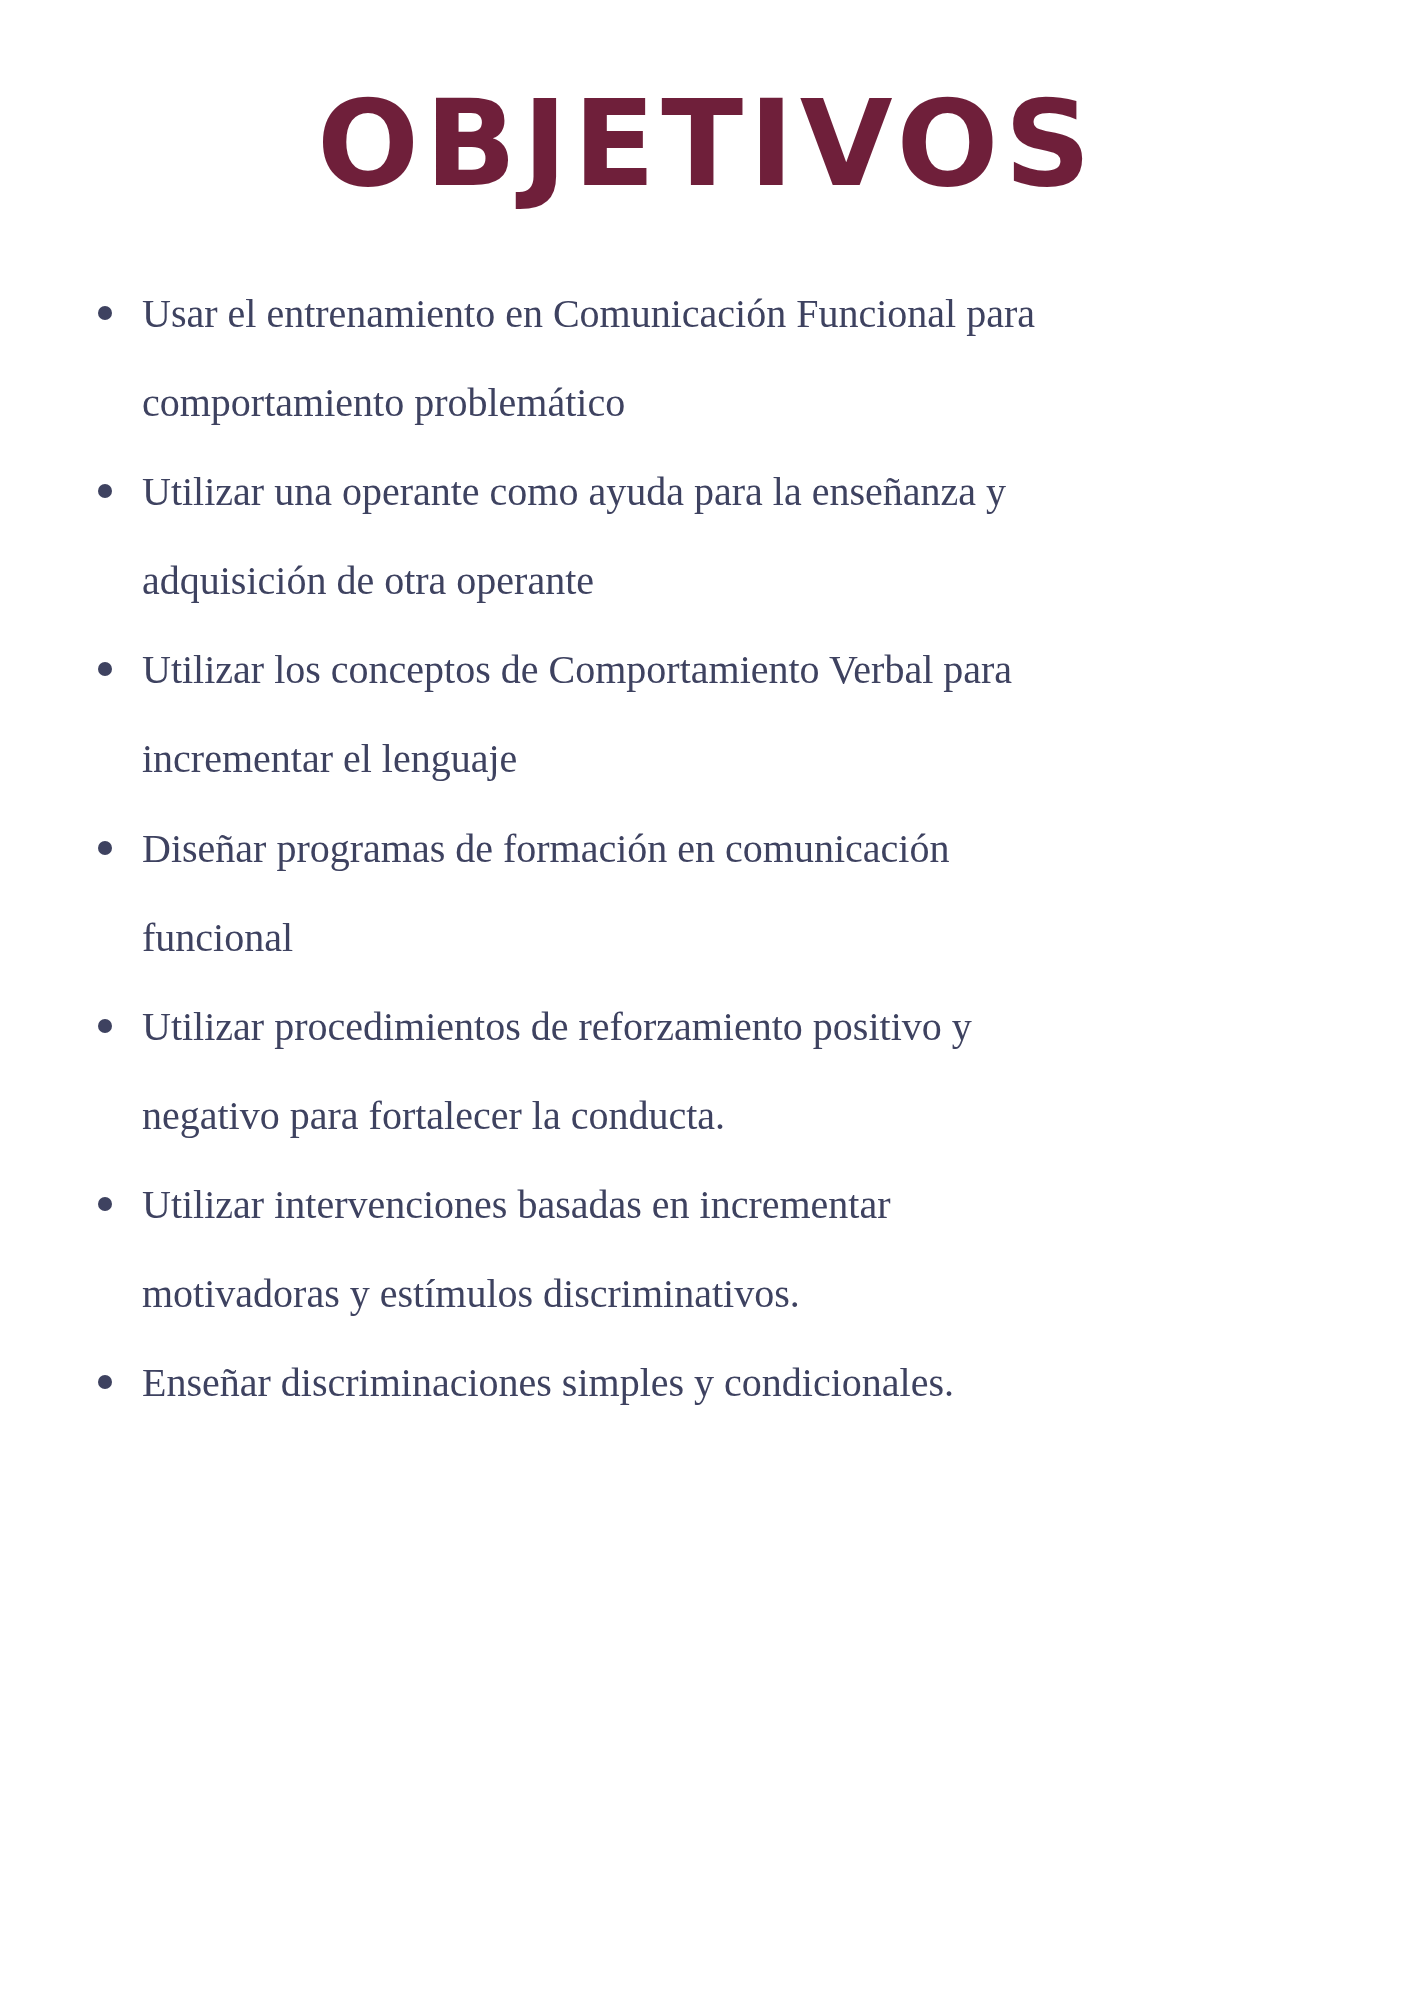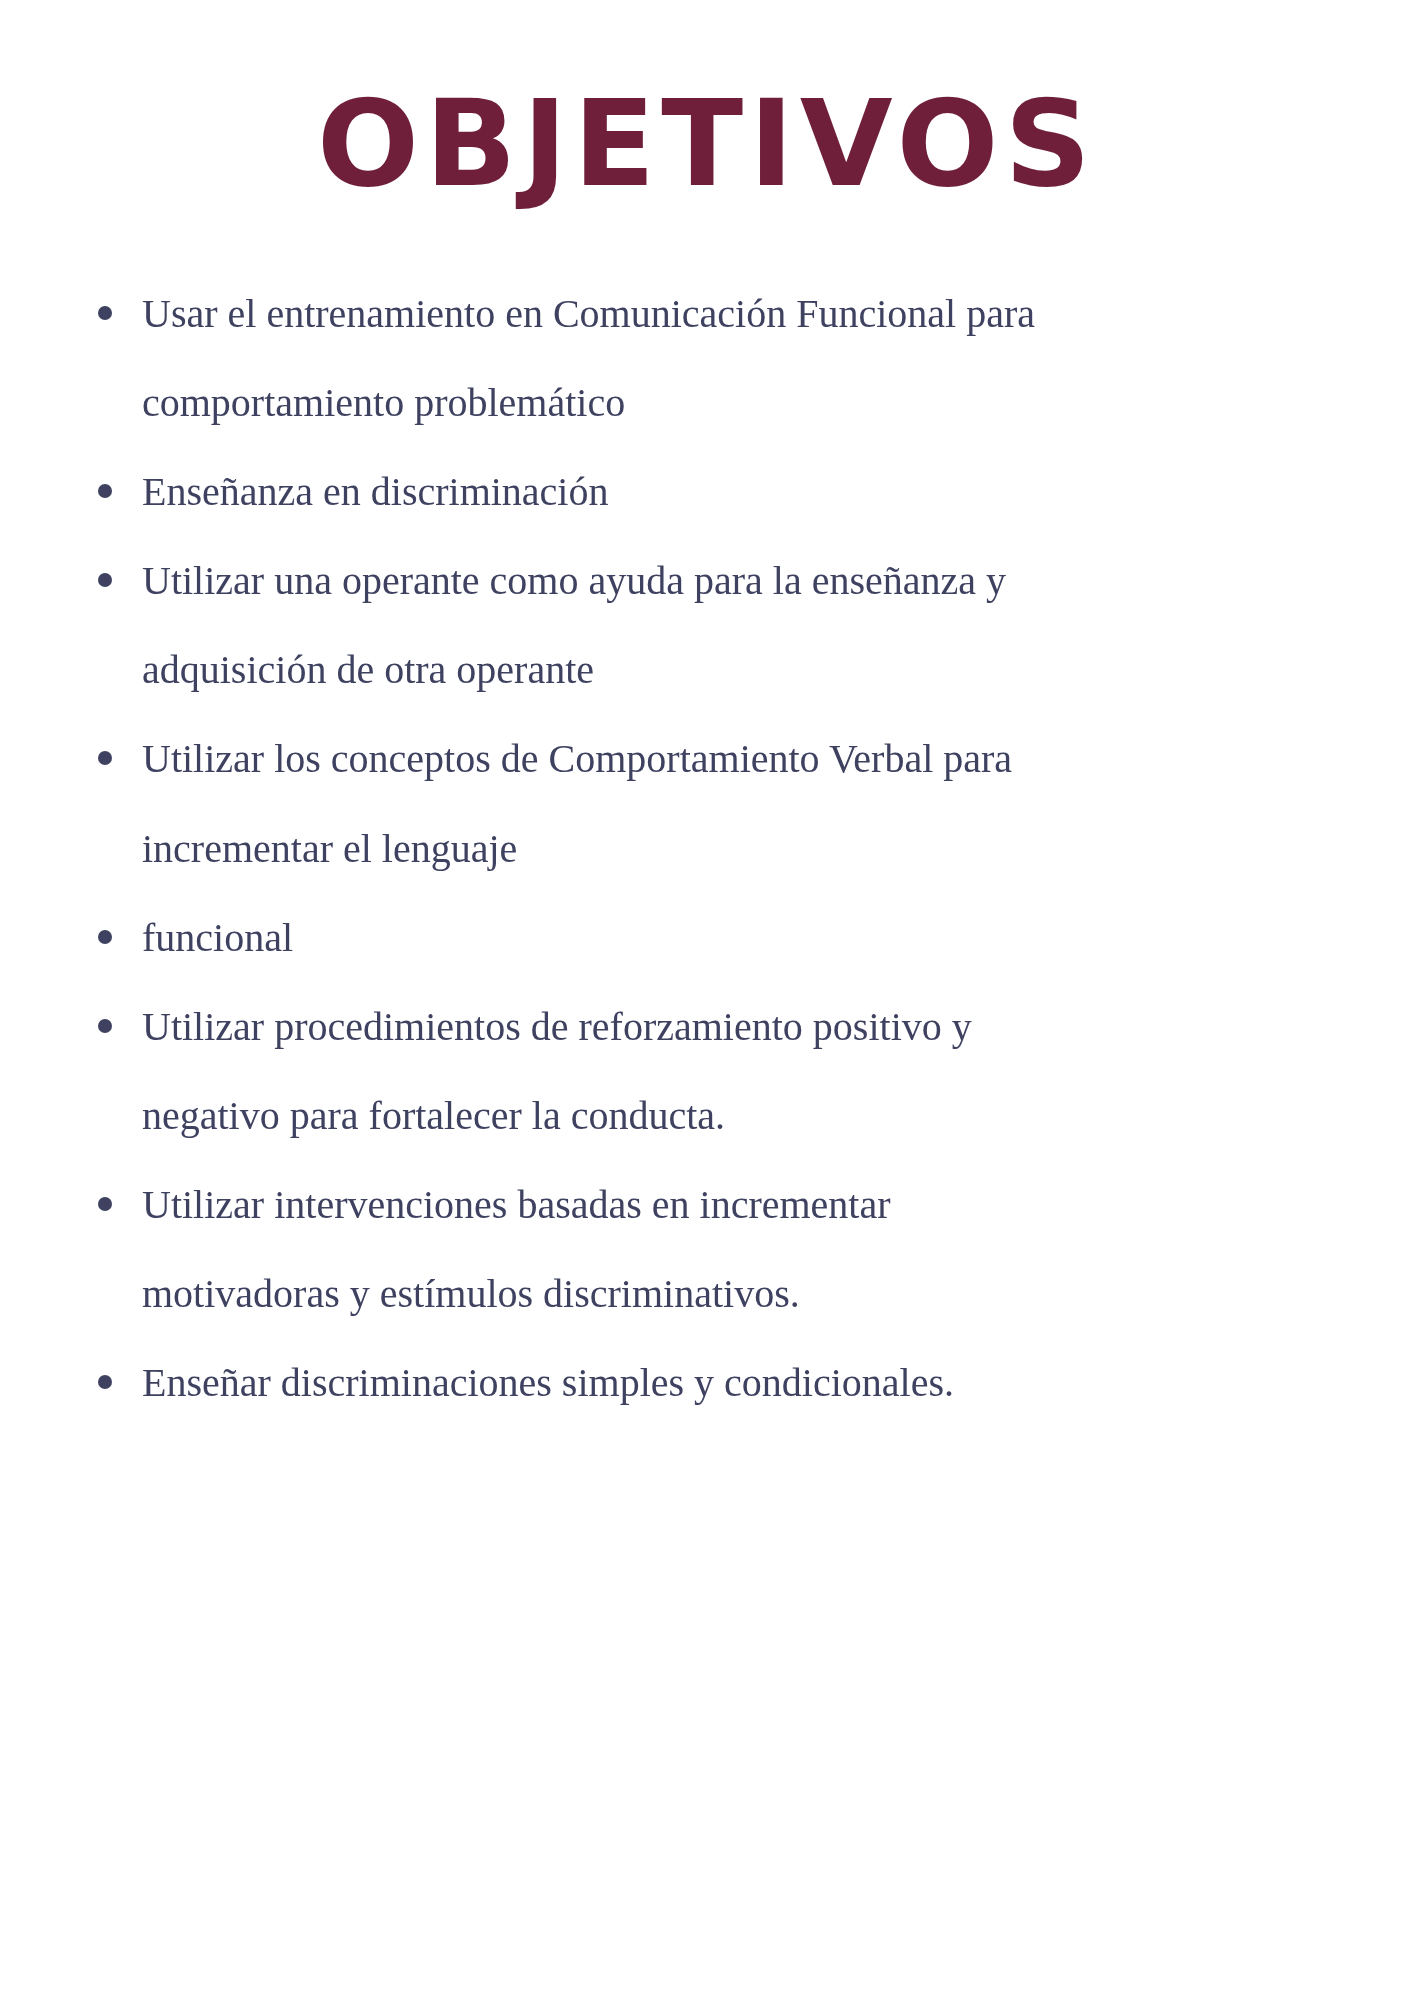--- a/index.html
+++ b/index.html
@@ -44,34 +44,31 @@
 <h1 class="title">OBJETIVOS</h1>
 
 <ul class="list">
   <li class="item">
     <span class="bullet"></span>
     <span class="item-text">Usar el entrenamiento en Comunicación Funcional para</span>
     <span class="item-text">comportamiento problemático</span>
   </li>
   <li class="item">
     <span class="bullet"></span>
-    <span class="item-text">Enseñanza en discriminación</span>
-  </li>
-  <li class="item">
-    <span class="bullet"></span>
     <span class="item-text">Utilizar una operante como ayuda para la enseñanza y</span>
     <span class="item-text">adquisición de otra operante</span>
   </li>
   <li class="item">
     <span class="bullet"></span>
     <span class="item-text">Utilizar los conceptos de Comportamiento Verbal para</span>
     <span class="item-text">incrementar el lenguaje</span>
   </li>
   <li class="item">
     <span class="bullet"></span>
+    <span class="item-text">Diseñar programas de formación en comunicación</span>
     <span class="item-text">funcional</span>
   </li>
   <li class="item">
     <span class="bullet"></span>
     <span class="item-text">Utilizar procedimientos de reforzamiento positivo y</span>
     <span class="item-text">negativo para fortalecer la conducta.</span>
   </li>
   <li class="item">
     <span class="bullet"></span>
     <span class="item-text">Utilizar intervenciones basadas en incrementar</span>

